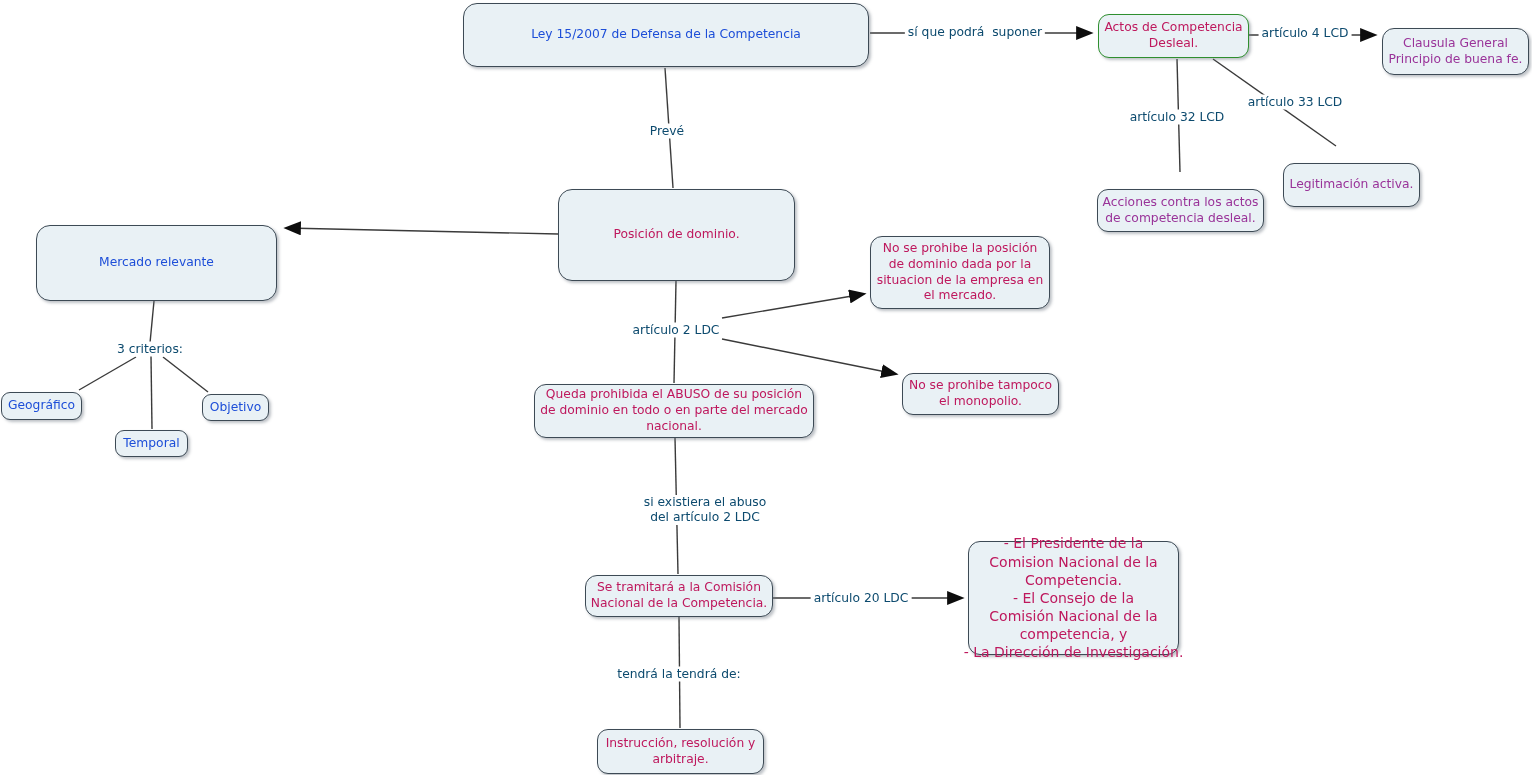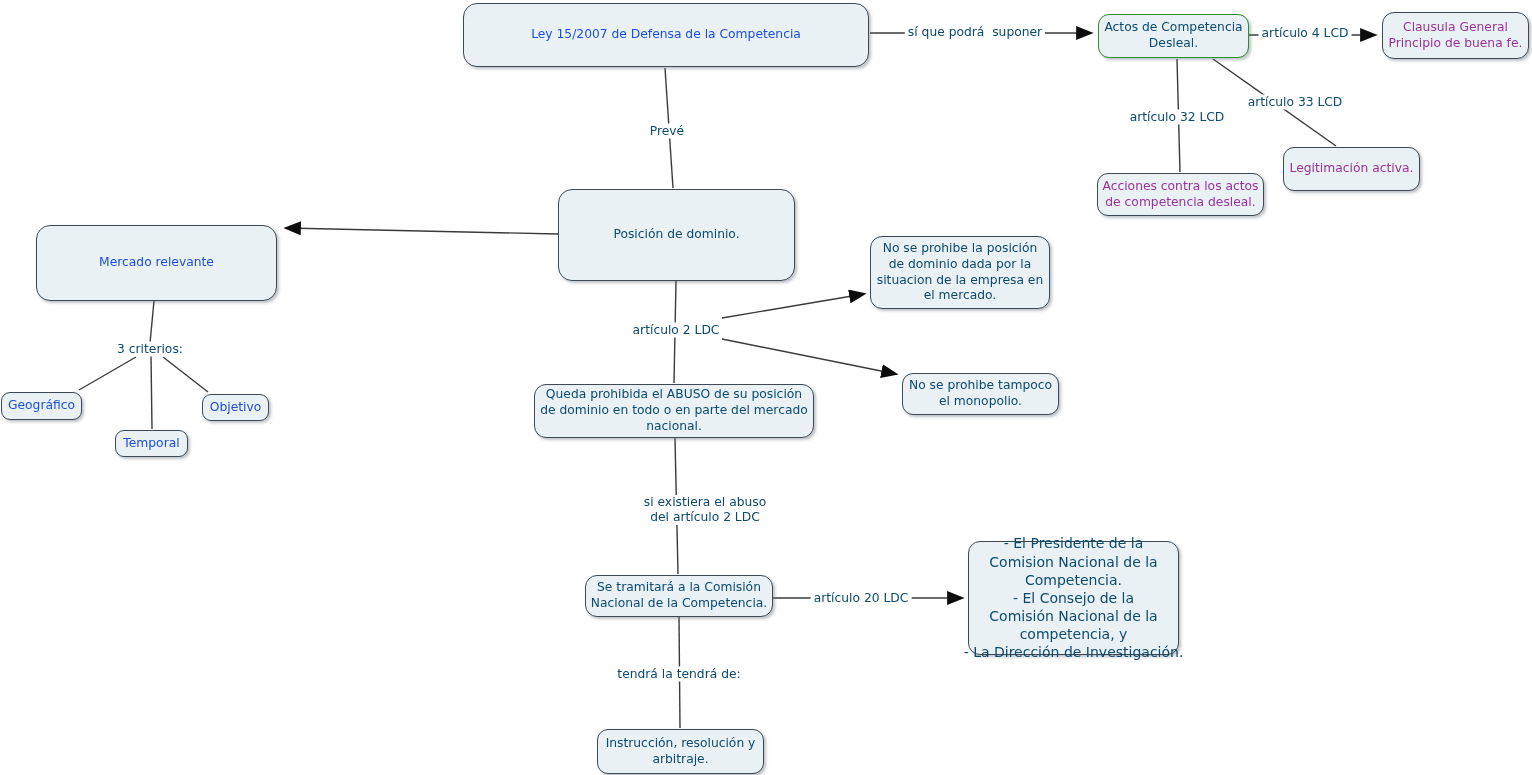--- a/index.html
+++ b/index.html
@@ -9,22 +9,22 @@
   }
   #wires{position:absolute;left:0;top:0;z-index:0;}
   .node{
     position:absolute;box-sizing:border-box;z-index:2;
     background:#e9f1f5;border:1.4px solid #3d4a55;border-radius:12px;
     display:flex;align-items:center;justify-content:center;
     text-align:center;white-space:pre;font-size:12.3px;line-height:1.3;
     box-shadow:2px 2px 3px rgba(110,120,130,.45);
   }
   .t-navy{color:#1d4ed8;}
-  .t-green{color:#0c4a6e;}
-  .t-purple{color:#993399;}
+  .t-green{color:#be185d;}
+  .t-purple{color:#993399;margin-top:16px;}
   .b-green{border-color:#2f8f2f;}
   .elabel{
     position:absolute;z-index:1;transform:translate(-50%,-50%);
     color:#0c4a6e;background:#ffffff;padding:0 3px;
     font-size:12.3px;line-height:1.22;text-align:center;white-space:pre;
   }
   .edge{stroke:#3a3a3a;stroke-width:1.4;fill:none;}
 </style>
 </head>
 <body>

